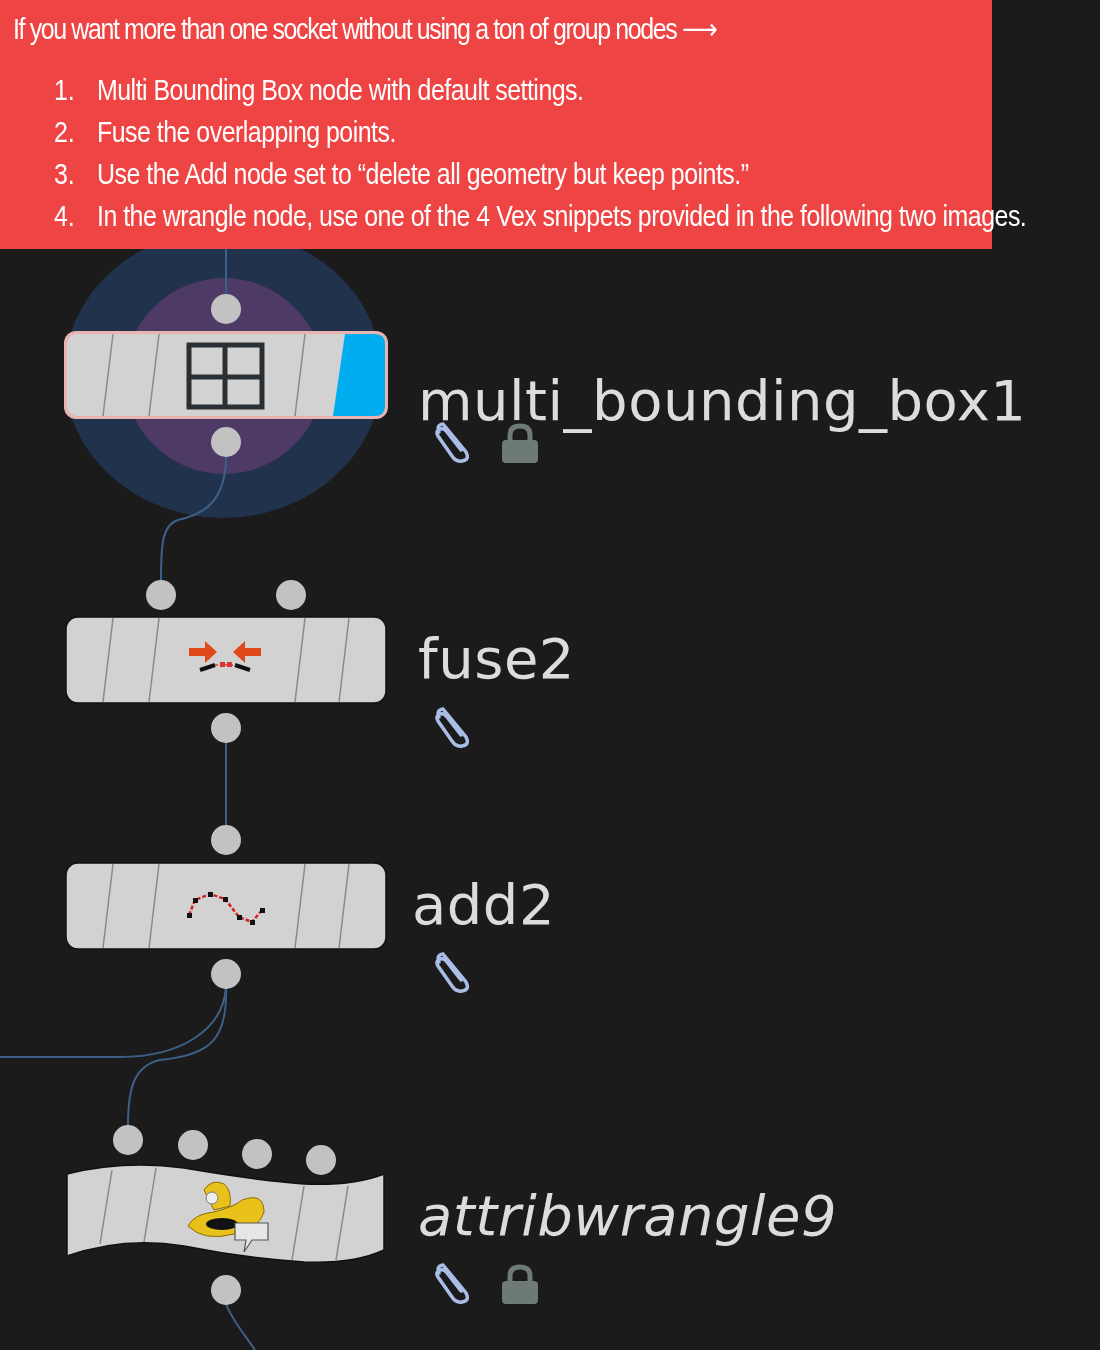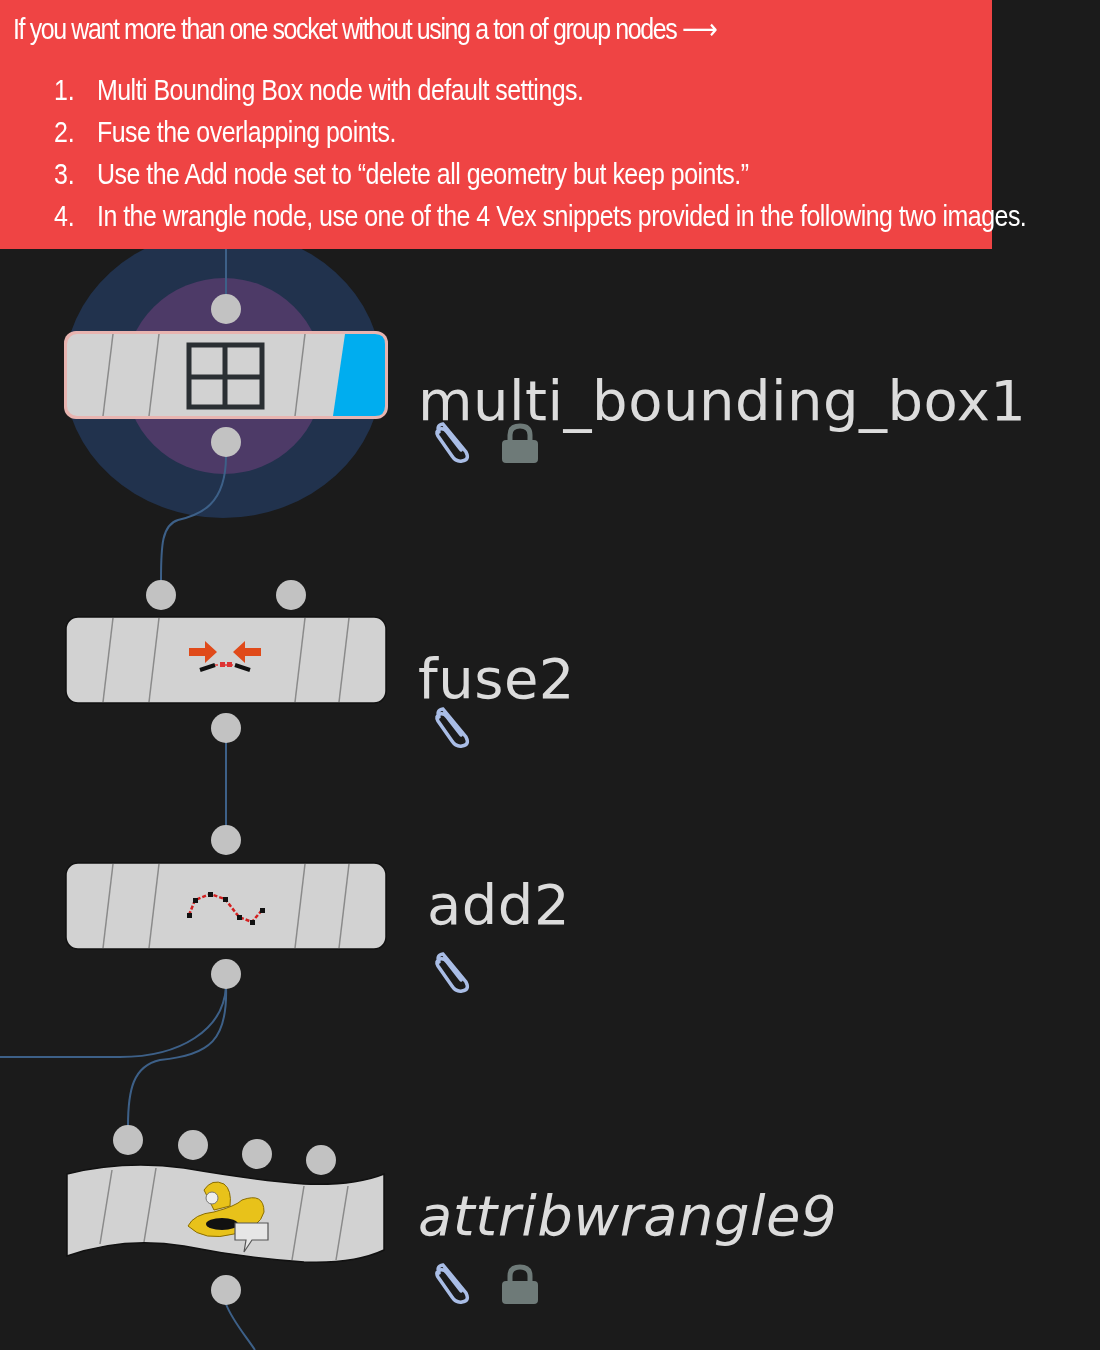--- a/index.html
+++ b/index.html
@@ -108,21 +108,21 @@
       <path d="M196 32 L180 32 L180 25 L168 36 L180 47 L180 40 L196 40 Z" fill="#e04a1a"></path>
       <line x1="135" y1="54" x2="150" y2="49" stroke="#111" stroke-width="4"></line>
       <line x1="170" y1="49" x2="185" y2="54" stroke="#111" stroke-width="4"></line>
       <line x1="150" y1="49" x2="170" y2="49" stroke="#e06060" stroke-width="2" stroke-dasharray="3 2"></line>
       <rect x="155" y="46" width="5" height="5" fill="#d33"></rect>
         <rect x="162" y="46" width="5" height="5" fill="#d33"></rect>
     </g>
   </svg>
 </div>
 <div class="socket" style="left:211px;top:713px;"></div>
-<div class="label" style="left:418px;top:626px;margin-top:20px;">fuse2</div>
+<div class="label" style="left:418px;top:626px;">fuse2</div>
 <div class="flags" style="left:430px;top:705px;">
   <svg width="46" height="46" viewBox="0 0 46 46">
       <path d="M9 12 Q6 5 13 4 L36 32 Q40 40 32 41 Q26 42 22 36 L8 16 Q5 11 10 9 Q14 8 17 12 L31 30" fill="none" stroke="#a9bde6" stroke-width="3.5" stroke-linecap="round"></path>
     </svg>
 </div>
 
 <div class="socket" style="left:211px;top:825px;"></div>
 <div class="node" style="left:65px;top:862px;width:322px;height:88px;">
   <svg width="322" height="88" viewBox="0 0 322 88">
     <rect x="1" y="1" width="320" height="86" rx="12" fill="#d2d2d2" stroke="#111" stroke-width="1.5"></rect>
@@ -140,21 +140,21 @@
           <rect x="143" y="30" width="5" height="5"></rect>
         <rect x="158" y="35" width="5" height="5"></rect>
           <rect x="172" y="53" width="5" height="5"></rect>
           <rect x="185" y="58" width="5" height="5"></rect>
           <rect x="195" y="46" width="5" height="5"></rect>
       </g>
     </g>
   </svg>
 </div>
 <div class="socket" style="left:211px;top:959px;"></div>
-<div class="label" style="left:427px;top:872px;">add2</div>
+<div class="label" style="left:412px;top:872px;">add2</div>
 <div class="flags" style="left:430px;top:950px;">
   <svg width="46" height="46" viewBox="0 0 46 46">
       <path d="M9 12 Q6 5 13 4 L36 32 Q40 40 32 41 Q26 42 22 36 L8 16 Q5 11 10 9 Q14 8 17 12 L31 30" fill="none" stroke="#a9bde6" stroke-width="3.5" stroke-linecap="round"></path>
     </svg>
 </div>
 
 <div class="socket" style="left:113px;top:1125px;"></div>
 <div class="socket" style="left:178px;top:1130px;"></div>
 <div class="socket" style="left:242px;top:1139px;"></div>
 <div class="socket" style="left:306px;top:1145px;"></div>

